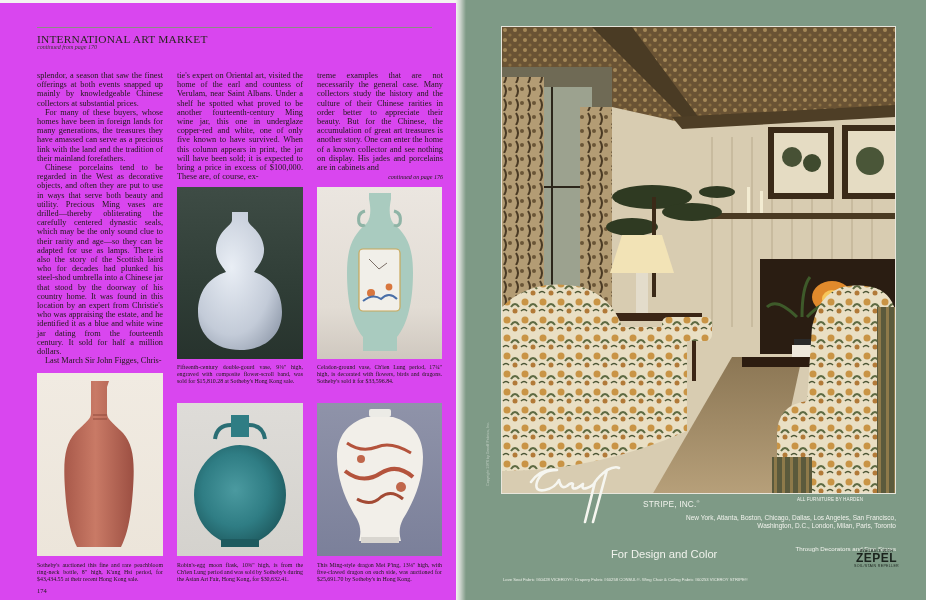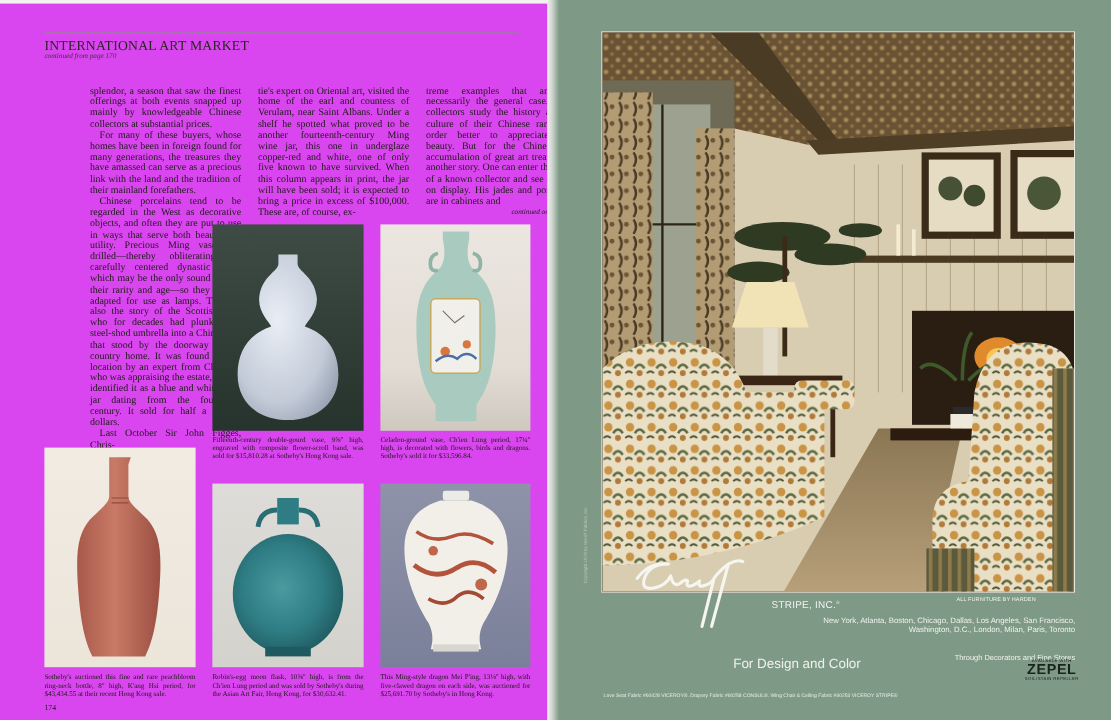--- a/index.html
+++ b/index.html
@@ -5,21 +5,21 @@
   * { box-sizing: border-box; margin: 0; padding: 0; }
   html, body { width: 926px; height: 600px; overflow: hidden; background: #f4f3f1; }
   body { position: relative; font-family: "Liberation Serif", "DejaVu Serif", serif; color: #1c1a18; }
 
   
   .left-page { position: absolute; left: 0; top: 3px; width: 504px; height: 600px; background: #d946ef; }
   .rule { position: absolute; left: 37px; top: 24px; width: 395px; height: 1px; background: #8d8a86; }
   .section-title { position: absolute; left: 37px; top: 30px; font-size: 11.4px; letter-spacing: 0.2px; color: #2a2622; }
   .continued-from { position: absolute; left: 37px; top: 41px; font-size: 6px; font-style: italic; color: #3a3632; }
 
-  .col { position: absolute; font-size: 8.3px; line-height: 9.2px; text-align: justify; color: #1d1a17; margin-left: 38px; }
+  .col { position: absolute; font-size: 8.3px; line-height: 9.2px; text-align: justify; color: #1d1a17; }
   .col p { text-indent: 0; }
   .col p + p { text-indent: 8px; }
   .col1 { left: 37px; top: 68px; width: 126px; }
   .col2 { left: 177px; top: 68px; width: 126px; }
   .col3 { left: 317px; top: 68px; width: 126px; }
   .col3 .continued-on { display: block; text-align: right; font-style: italic; font-size: 6px; margin-top: 1px; text-indent: 0; }
 
   .photo { position: absolute; overflow: hidden; }
   .caption { position: absolute; font-size: 5.9px; line-height: 6.8px; text-align: justify; color: #1d1a17; }
 
@@ -59,23 +59,23 @@
 </head>
 <body>
 
 <div class="left-page">
   <div class="rule"></div>
   <div class="section-title">INTERNATIONAL ART MARKET</div>
   <div class="continued-from">continued from page 170</div>
 
   <div class="col col1">
     <p>splendor, a season that saw the finest offerings at both events snapped up mainly by knowledgeable Chinese collectors at substantial prices.</p>
-    <p>For many of these buyers, whose homes have been in foreign found for many generations, the treasures they have amassed can serve as a precious link with the land and the tradition of their mainland forefathers.</p>
+    <p>For many of these buyers, whose homes have been in foreign lands for many generations, the treasures they have amassed can serve as a precious link with the land and the tradition of their mainland forefathers.</p>
     <p>Chinese porcelains tend to be regarded in the West as decorative objects, and often they are put to use in ways that serve both beauty and utility. Precious Ming vases are drilled—thereby obliterating the carefully centered dynastic seals, which may be the only sound clue to their rarity and age—so they can be adapted for use as lamps. There is also the story of the Scottish laird who for decades had plunked his steel-shod umbrella into a Chinese jar that stood by the doorway of his country home. It was found in this location by an expert from Christie's who was appraising the estate, and he identified it as a blue and white wine jar dating from the fourteenth century. It sold for half a million dollars.</p>
-    <p>Last October Sir John Figges, Chris-</p>
+    <p>Last March Sir John Figges, Chris-</p>
   </div>
 
   <div class="col col2">
     <p>tie's expert on Oriental art, visited the home of the earl and countess of Verulam, near Saint Albans. Under a shelf he spotted what proved to be another fourteenth-century Ming wine jar, this one in underglaze copper-red and white, one of only five known to have survived. When this column appears in print, the jar will have been sold; it is expected to bring a price in excess of $100,000. These are, of course, ex-</p>
   </div>
 
   <div class="col col3">
     <p>treme examples that are not necessarily the general case. Many collectors study the history and the culture of their Chinese rarities in order better to appreciate their beauty. But for the Chinese, the accumulation of great art treasures is another story. One can enter the home of a known collector and see nothing on display. His jades and porcelains are in cabinets and</p>
     <span class="continued-on">continued on page 176</span>
   </div>

